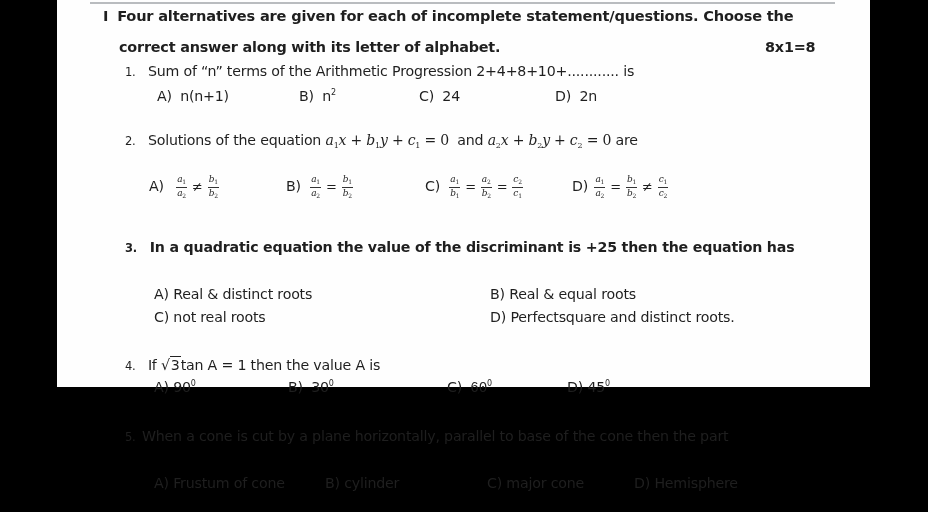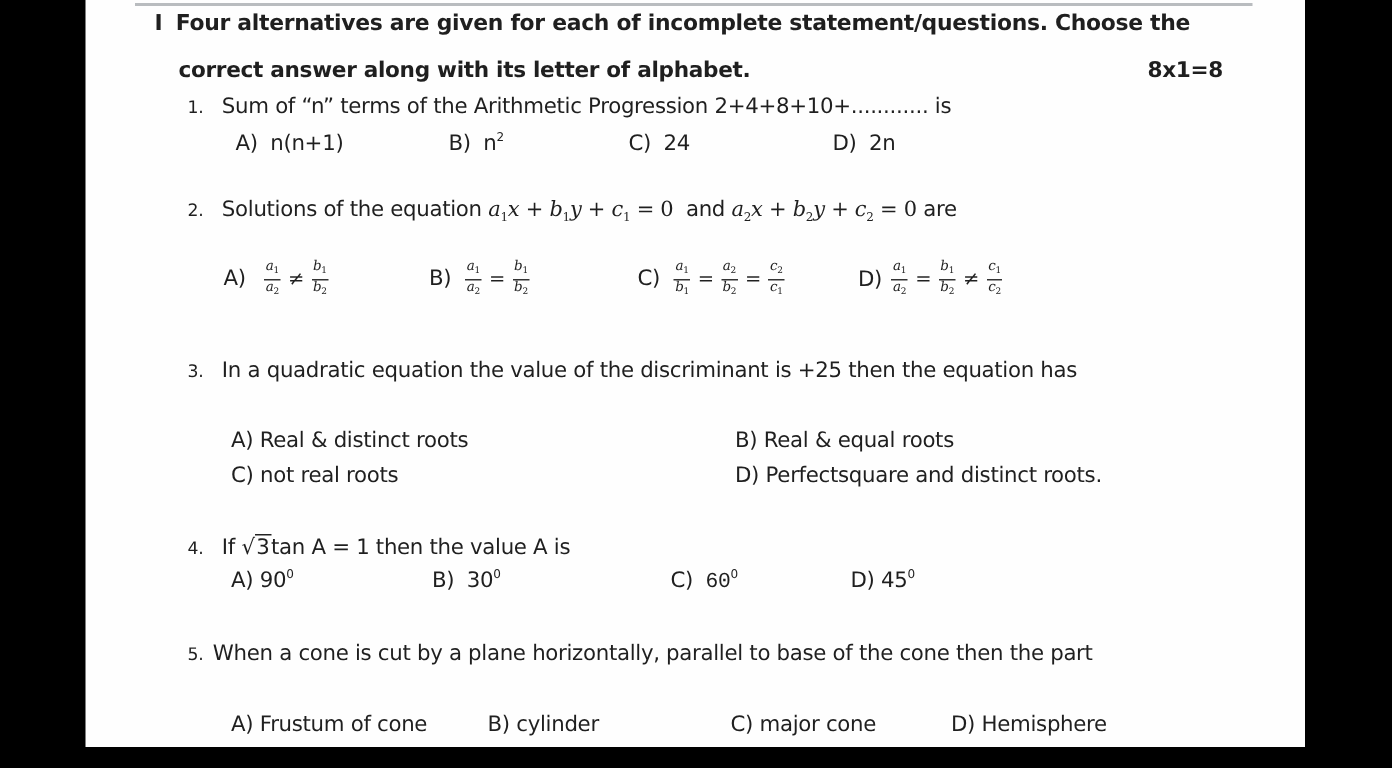--- a/index.html
+++ b/index.html
@@ -6,21 +6,21 @@
   body {
     width: 928px; height: 512px; overflow: hidden;
     background: #000;
     position: relative;
     font-family: "DejaVu Sans", "Liberation Sans", sans-serif;
     color: #1f1f1f;
   }
   .bar-left { position: absolute; left: 0; top: 0; width: 57px; height: 512px; background: #000; }
   .bar-right { position: absolute; left: 870px; top: 0; width: 58px; height: 512px; background: #000; }
   .page {
-    position: absolute; left: 57px; top: 0; width: 813px; height: 498px;
+    position: absolute; left: 57px; top: 0; width: 813px; height: 387px;
     background: #fefefe;
   }
   .topline {
     position: absolute; left: 33px; top: 2px; width: 745px; height: 2px; background: #b9bcbf;
   }
   .t { position: absolute; white-space: nowrap; font-size: 14.2px; line-height: 18px; letter-spacing: -0.2px; }
   .b { font-weight: bold; }
   .num { font-size: 11.5px; }
   sup { font-size: 8px; vertical-align: 6px; line-height: 0; }
   .frac { display: inline-flex; flex-direction: column; align-items: center; vertical-align: middle; font-family: "DejaVu Serif", "Liberation Serif", serif; font-style: italic; font-size: 9px; line-height: 9px; margin: 0 2px; }
@@ -120,21 +120,21 @@
         <span class="d">a<sub>2</sub></span>
       </span><span class="rel">=</span><span class="frac">
         <span class="n">b<sub>1</sub></span>
         <span class="d">b<sub>2</sub></span>
       </span><span class="rel">≠</span><span class="frac">
         <span class="n">c<sub>1</sub></span>
         <span class="d">c<sub>2</sub></span>
       </span>
   </div>
 
-  <div class="t" style="left:68px; top:238px;">
+  <div class="t" style="left:68px; top:238px;font-weight:bold;">
     <span class="num">3.</span>
     <span style="margin-left:8px;">In a quadratic equation the value of the discriminant is +25 then the equation has</span>
   </div>
   <div class="t" style="left:97px; top:285px;">
     <span>A)</span>
     <span>Real &amp; distinct roots</span>
   </div>
   <div class="t" style="left:433px; top:285px;">
     <span>B)</span>
     <span>Real &amp; equal roots</span>

